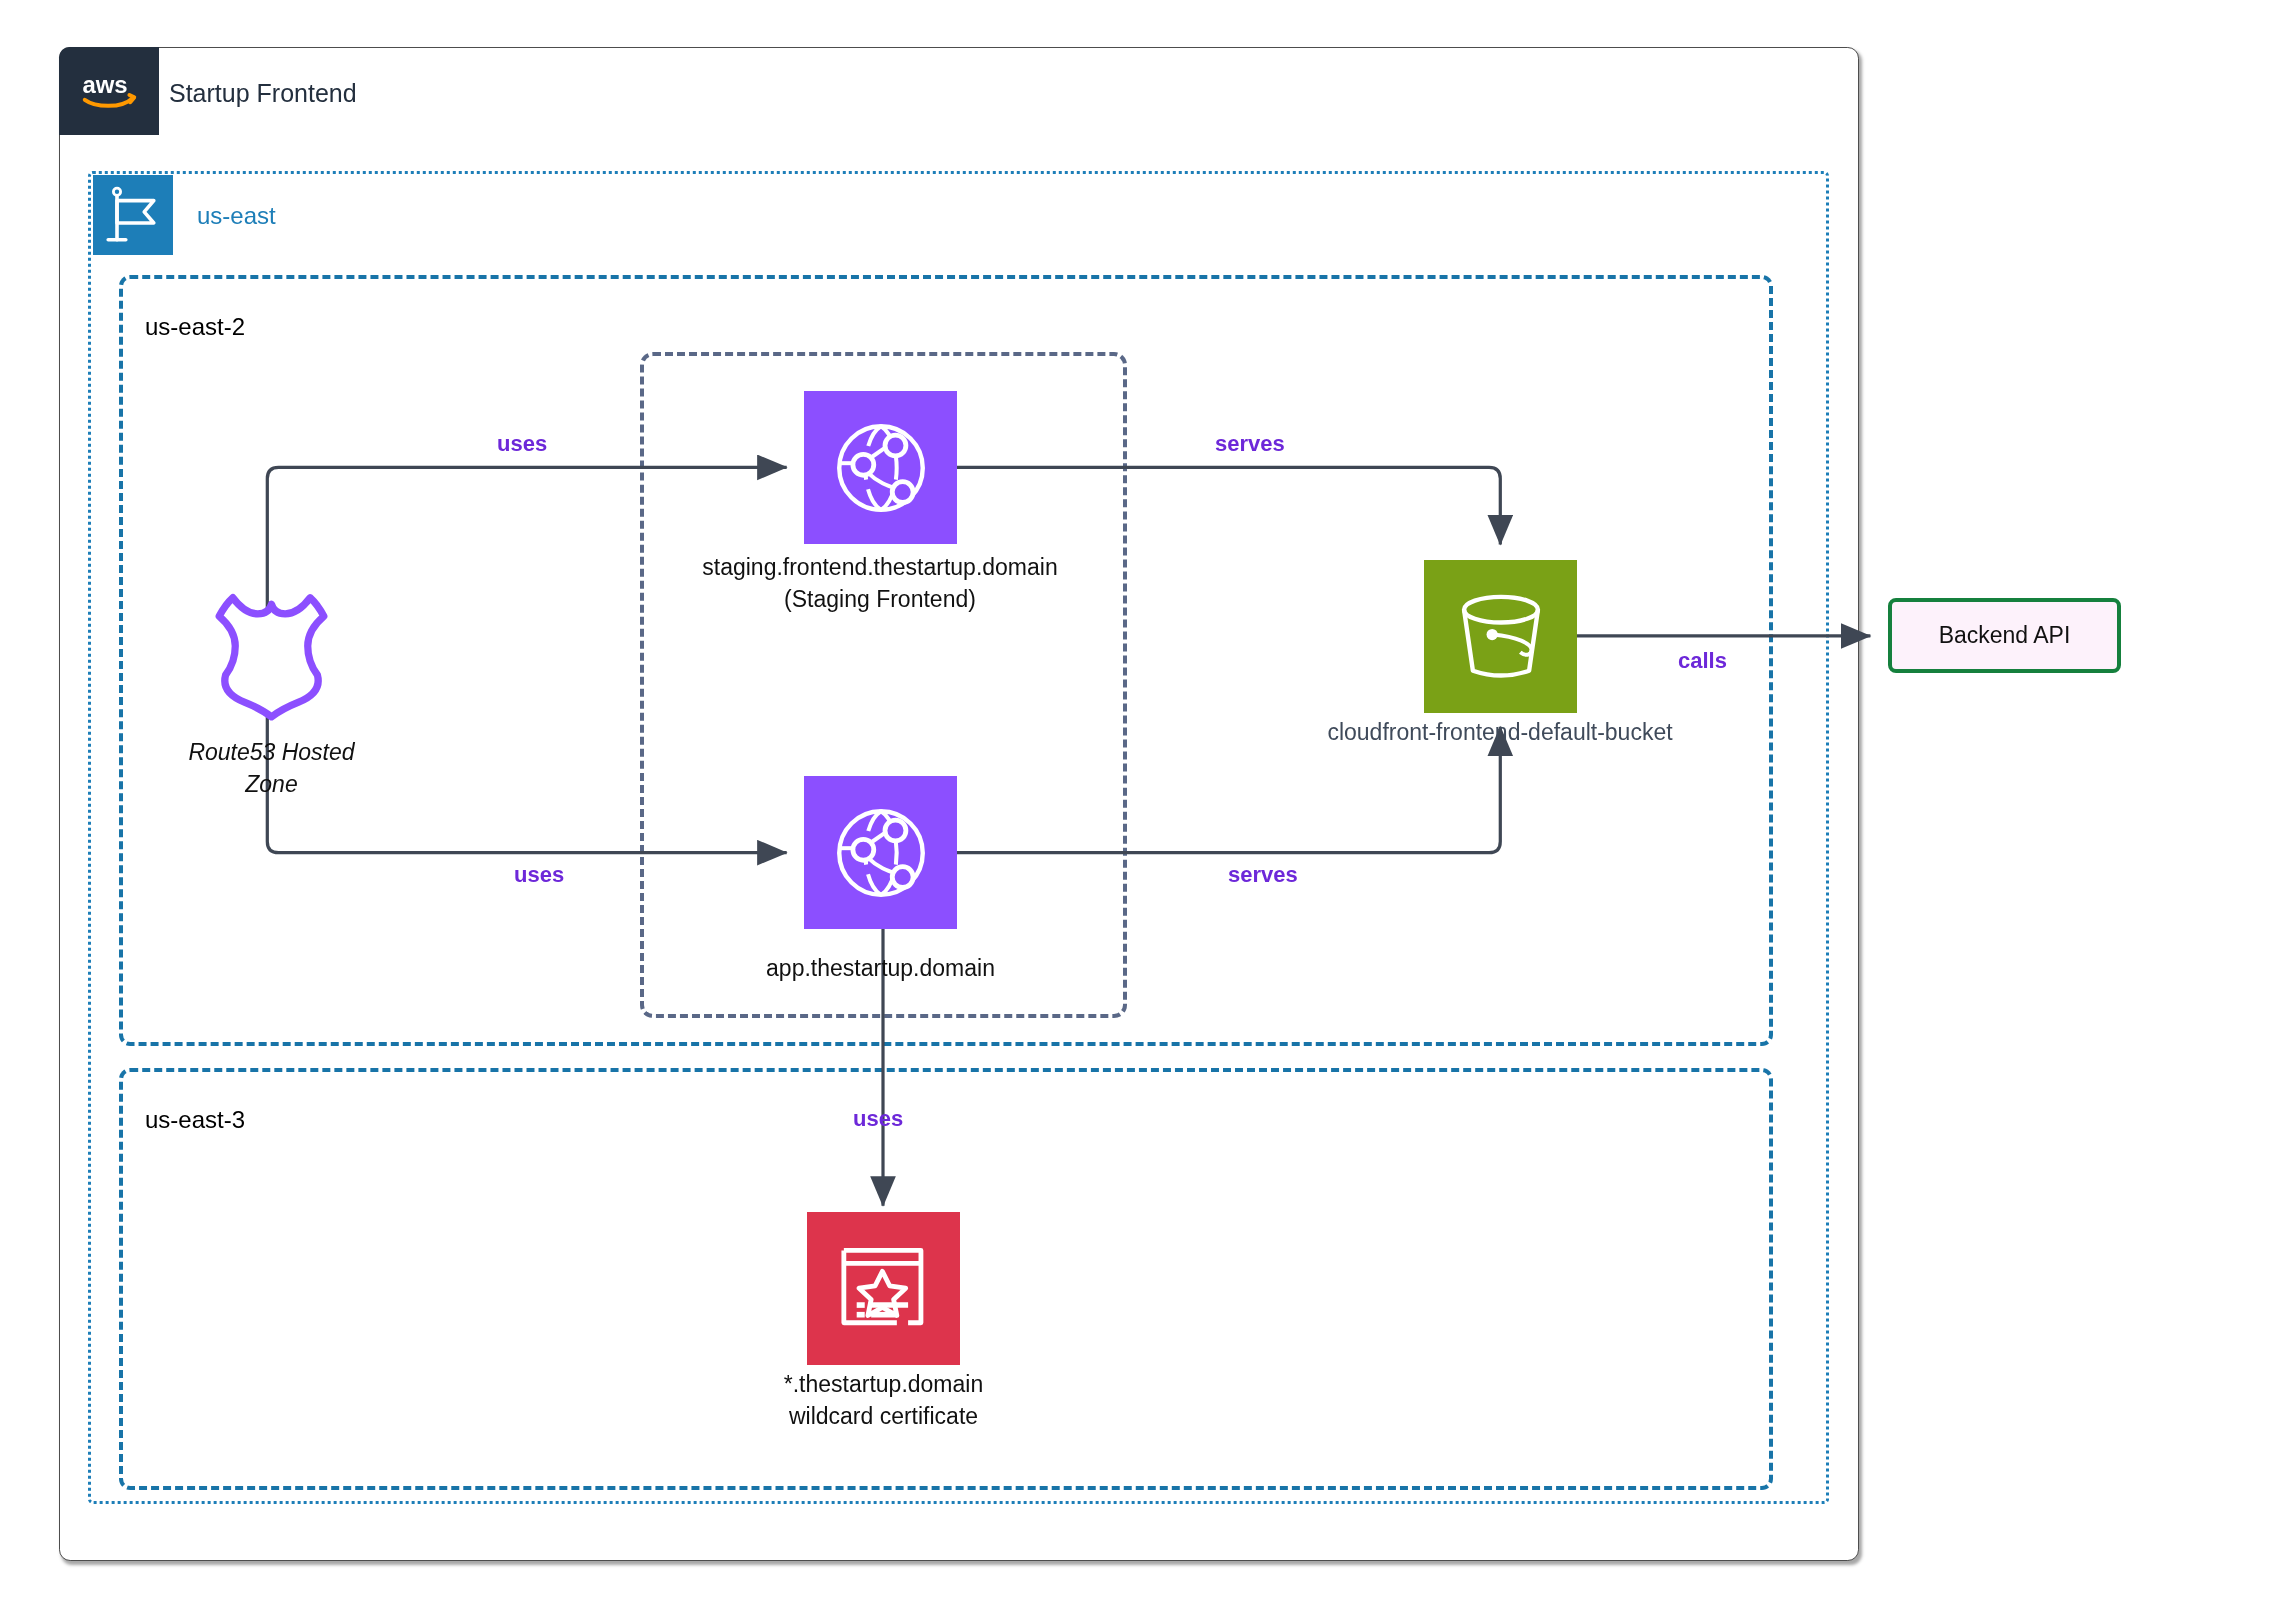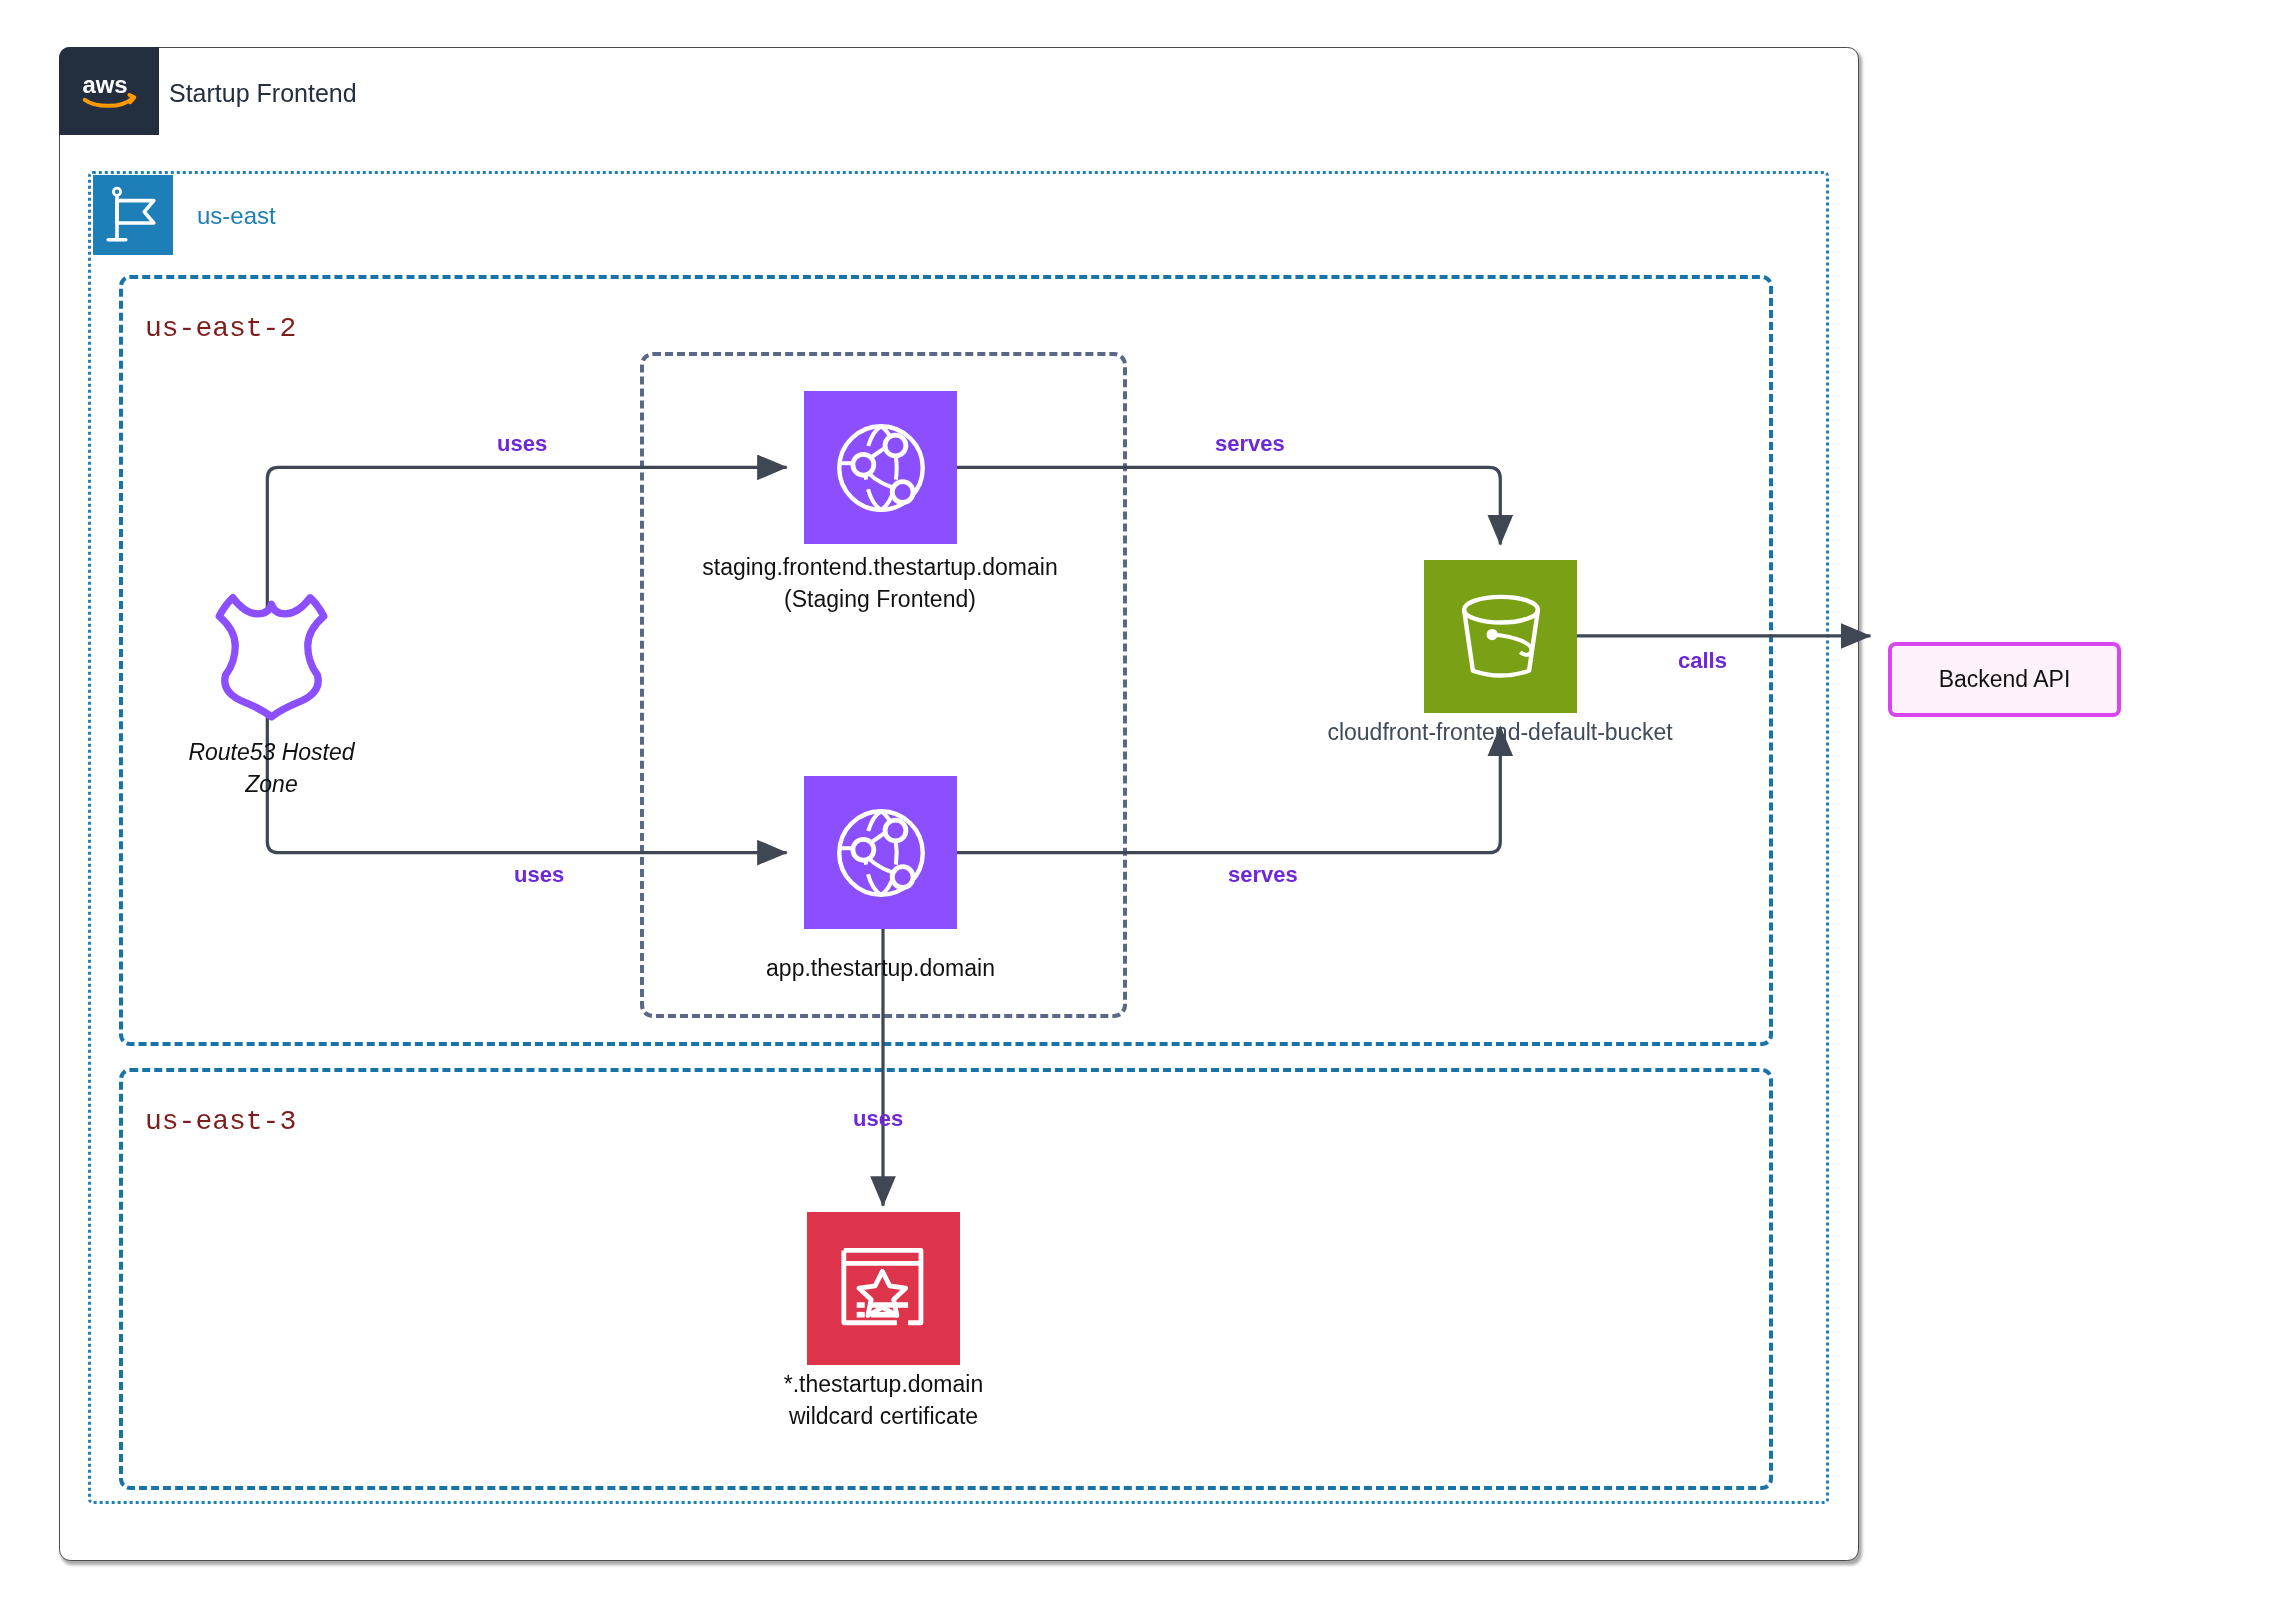--- a/index.html
+++ b/index.html
@@ -85,24 +85,23 @@
   }
 
   .region-sub {
     position: absolute;
     border: 4px dashed #1874a8;
     border-radius: 11.2px;
     box-sizing: border-box;
   }
   .region-sub-label {
     position: absolute;
-    font-size: 28px;
-    color: #7f1d1d;
+    font-size: 24px;
+    color: #000000;
     white-space: nowrap;
-    font-family: Liberation Mono, monospace;
   }
   #region-us-east-2 { left: 119px; top: 275px; width: 1654px; height: 771px; }
   #region-us-east-2-label { left: 145px; top: 313px; }
   #region-us-east-1 { left: 119px; top: 1068px; width: 1654px; height: 422px; }
   #region-us-east-1-label { left: 145px; top: 1106px; }
 
   
   .cf-group {
     position: absolute;
     left: 640px;
@@ -154,29 +153,28 @@
   .node-label.muted { color: #3f4a5a; }
 
   
   .api-box {
     position: absolute;
     left: 1888px;
     top: 598px;
     width: 233px;
     height: 75px;
     background: #fdf2fb;
-    border: 4px solid #d946ef;
+    border: 4px solid #15803d;
     border-radius: 8px;
     box-sizing: border-box;
     display: flex;
     align-items: center;
     justify-content: center;
     font-size: 23px;
     color: #111111;
-    margin-top: 44px;
   }
 
   
   .edge-label {
     position: absolute;
     font-size: 22px;
     font-weight: bold;
     color: #6d28d9;
     white-space: nowrap;
   }

